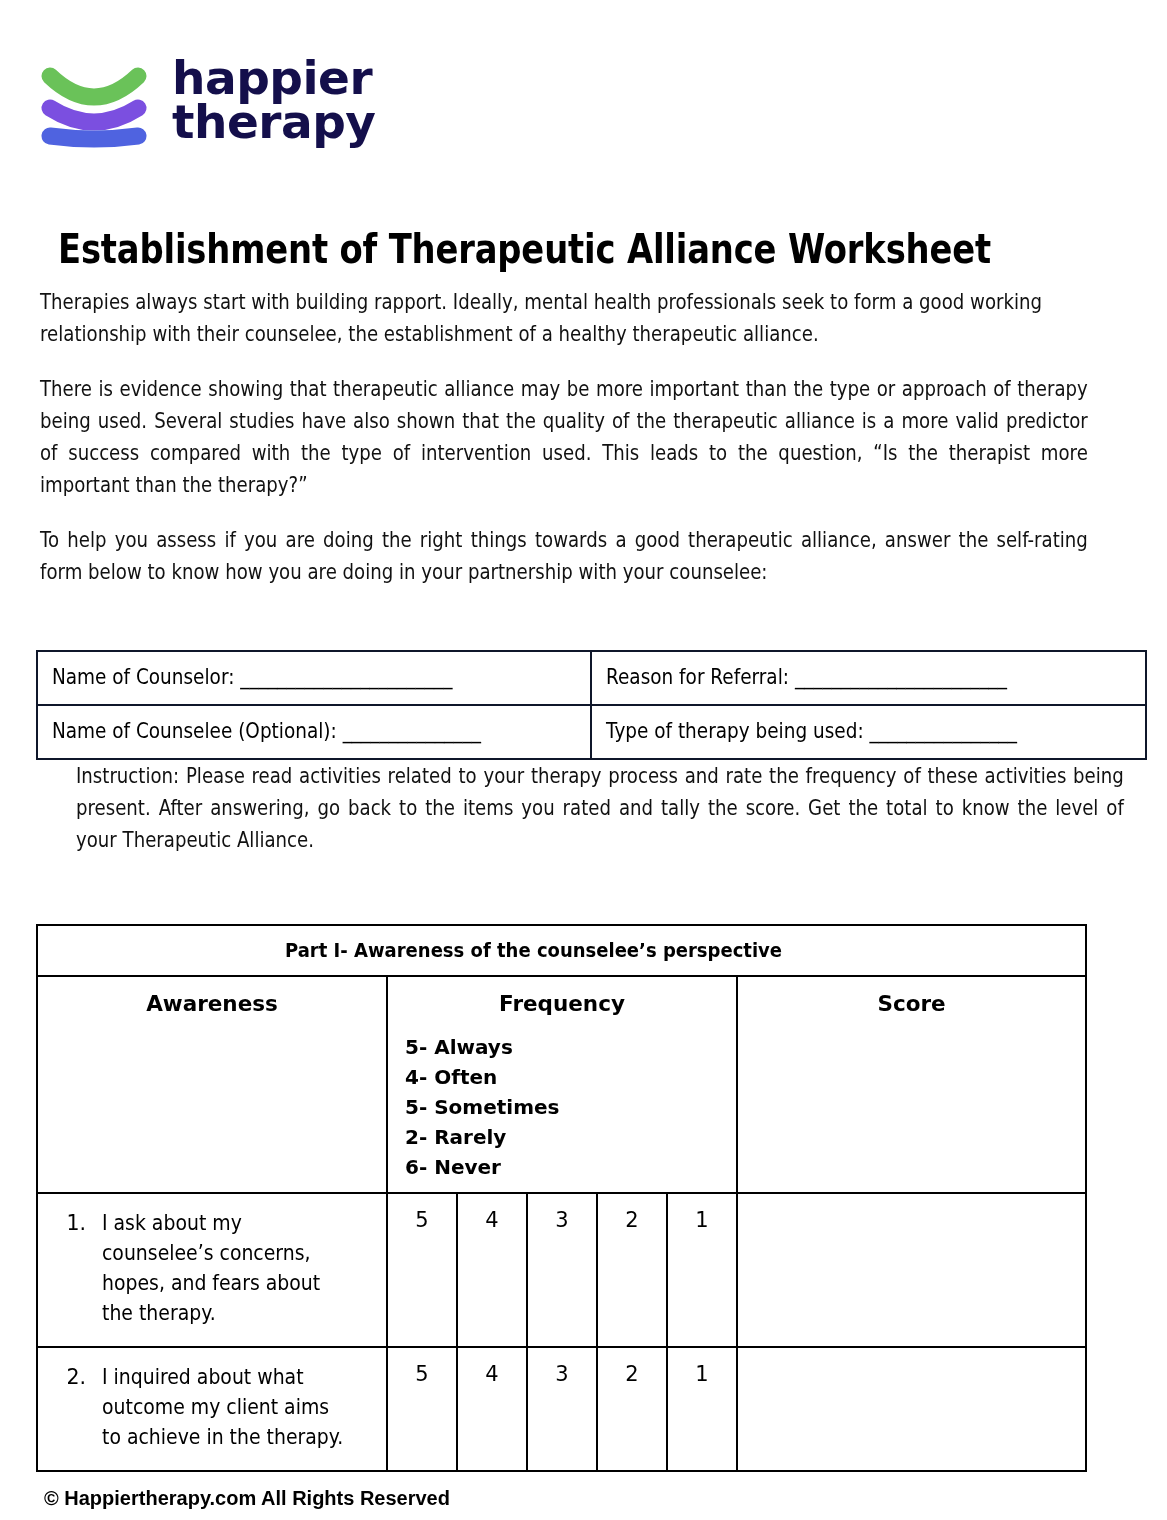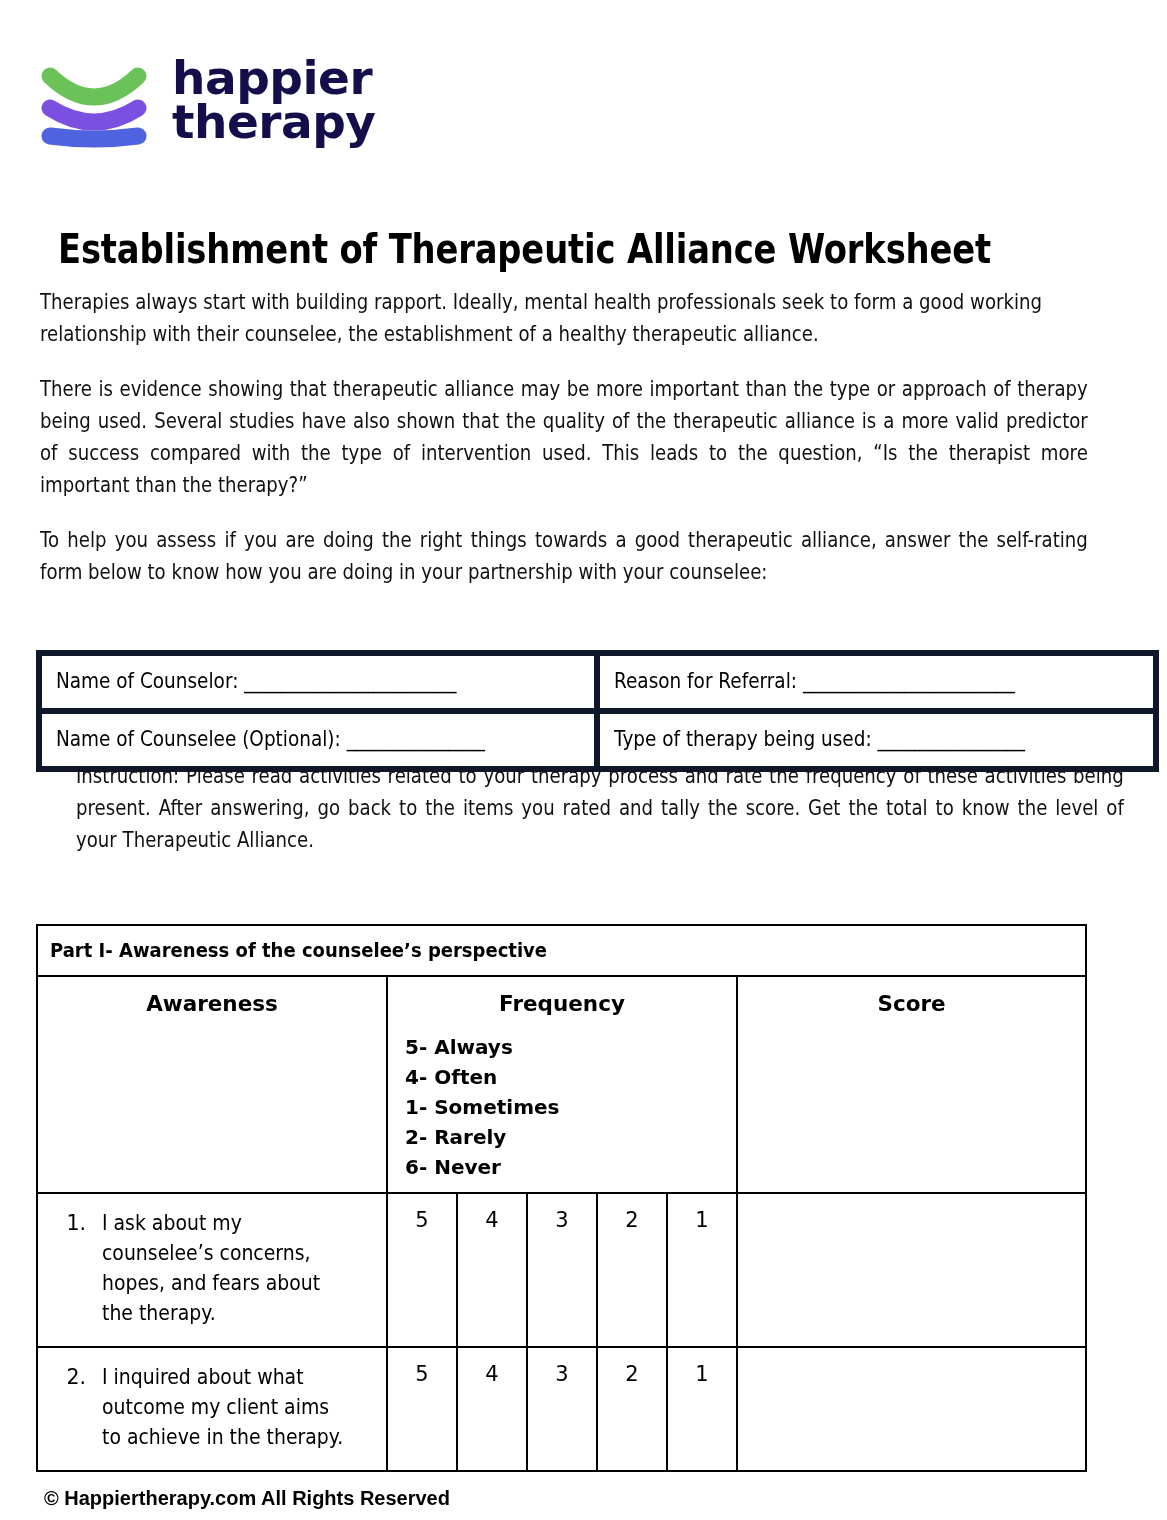--- a/index.html
+++ b/index.html
@@ -91,21 +91,21 @@
   
   .info-table {
     position: absolute;
     left: 36px;
     top: 650px;
     width: 1049px;
     border-collapse: collapse;
     table-layout: fixed;
   }
   .info-table td {
-    border: 6px solid #0f172a;
+    border: 2px solid #0f172a;
     padding: 10px 14px 12px 14px;
     height: 30px;
     vertical-align: middle;
     font-family: "DejaVu Sans", sans-serif;
     font-size: 20.5px;
     line-height: 26px;
     white-space: nowrap;
     overflow: hidden;
   }
   .info-table td .fld {
@@ -136,21 +136,21 @@
     border: 2px solid #000;
     padding: 0;
     vertical-align: top;
     font-family: "DejaVu Sans", sans-serif;
     color: #000;
   }
   .part-head {
     font-weight: bold;
     font-size: 20px;
     padding: 12px 12px 13px 12px !important;
-    text-align: left;
+    text-align: center;
     white-space: nowrap;
     border-radius: 9px;
   }
   .part-head .shrink {
     display: inline-block;
     transform: scaleX(0.9);
     transform-origin: left center;
   }
   .col-head {
     font-weight: bold;
@@ -279,21 +279,21 @@
         <td class="part-head" colspan="7"><span class="shrink">Part I- Awareness of the counselee’s perspective</span></td>
       </tr>
 
       <tr>
         <td class="col-head">Awareness</td>
         <td class="freq-head-cell" colspan="5">
           <div class="freq-title">Frequency</div>
           <div class="freq-legend">
             <div>5- Always</div>
             <div>4- Often</div>
-            <div>1- Sometimes</div>
+            <div>5- Sometimes</div>
             <div>2- Rarely</div>
             <div>6- Never</div>
           </div>
         </td>
         <td class="col-head">Score</td>
       </tr>
 
       <tr>
         <td class="activity-cell">
           <div class="activity-item">

